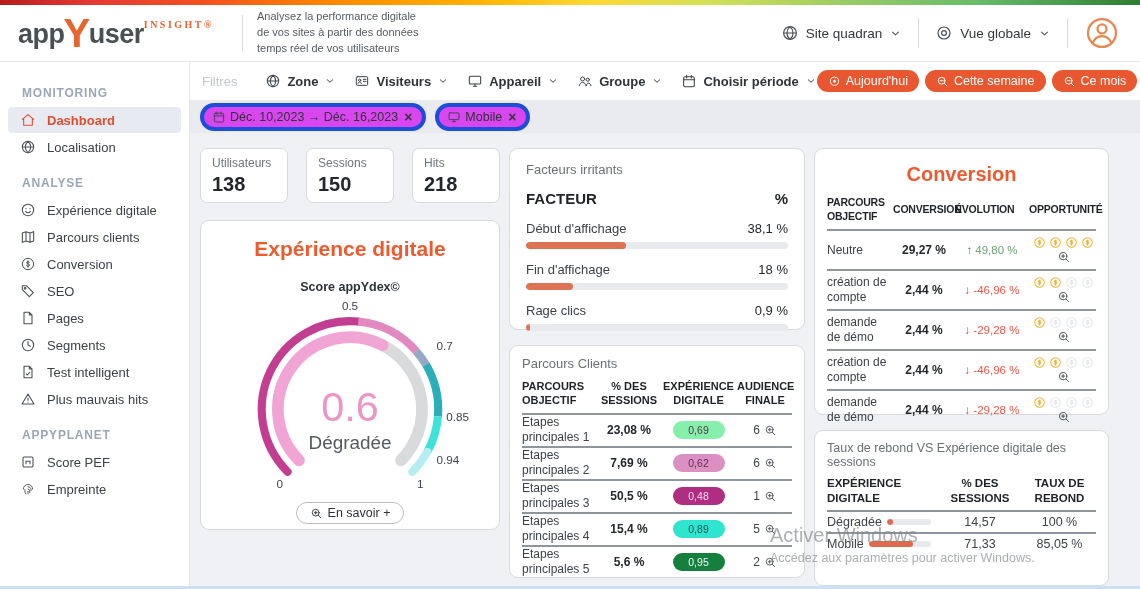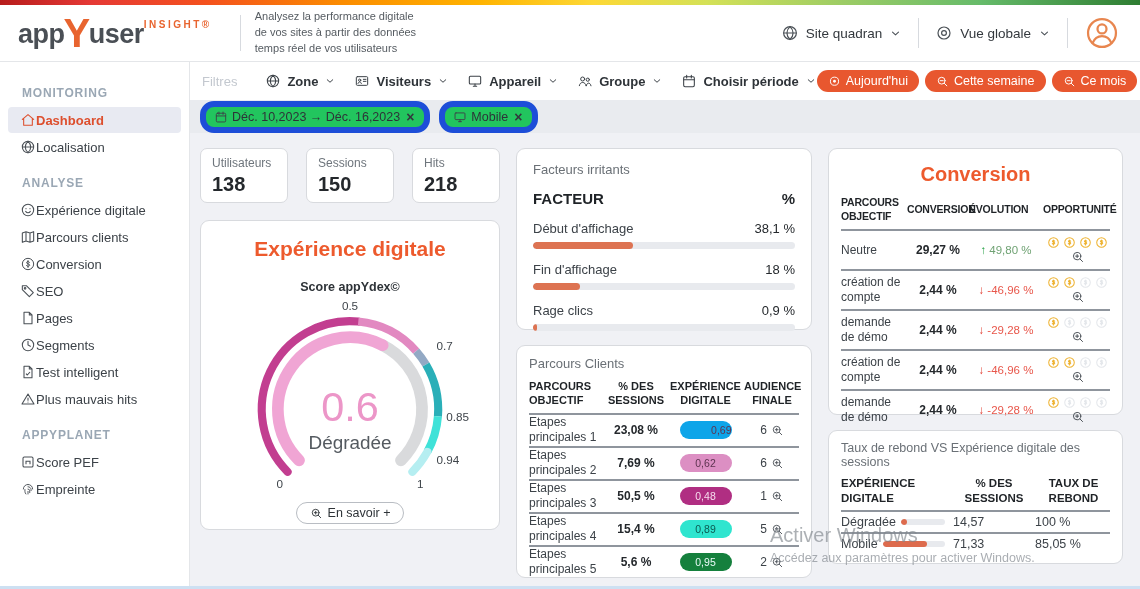--- a/index.html
+++ b/index.html
@@ -9,58 +9,58 @@
     font-family:"Liberation Sans", sans-serif; background:#fff; color:#3c4248;
   }
   svg.ic { display:block; }
   .grad { height:5px; background:linear-gradient(90deg,#b71c1c 0%,#e53935 8%,#f4511e 18%,#fb8c00 30%,#ffb300 42%,#fdd835 52%,#d4e157 62%,#9ccc65 74%,#66bb6a 86%,#2e7d32 100%); }
 
   
   .hdr { height:57px; display:flex; align-items:center; border-bottom:1px solid #e4e6e9; padding:0 20px 0 18px; background:#fff; }
   .logo { display:flex; line-height:1; margin-right:14px; }
   .logo-main { font-size:27px; font-weight:bold; color:#4a4f55; letter-spacing:-0.5px; display:flex; align-items:flex-end; }
   .logo-y { color:#e8642f; font-size:40px; font-weight:bold; line-height:0.75; margin:0 -1px; }
-  .logo-sub { color:#e8642f; font-size:10px; font-weight:bold; letter-spacing:2.5px; text-align:right; margin-top:2px; }
+  .logo-sub { color:#e8642f; font-size:10px; font-weight:bold; letter-spacing:2.5px; text-align:right; margin-top:2px;font-family:Liberation Serif, serif; }
   .hdr-sep { width:1px; height:36px; background:#d7dadf; margin:0 14px; }
   .tagline { font-size:11px; color:#555b61; line-height:1.45; }
   .hdr-right { margin-left:auto; display:flex; align-items:center; gap:16px; }
   .hdr-dd { display:flex; align-items:center; gap:7px; font-size:13.5px; color:#33383d; cursor:pointer; }
   .hdr-dd .ic { color:#4a5056; }
   .hdr-vsep { width:1px; height:30px; background:#d7dadf; }
   .avatar { width:36px; height:36px; color:#e8864f; }
 
   
   .shell { display:flex; height:526px; }
   .sidebar { width:190px; background:#fff; border-right:1px solid #e4e6e9; padding-top:8px; flex:none; }
   .sec-title { font-size:12px; font-weight:bold; letter-spacing:0.8px; color:#9aa7b4; margin:16px 0 7px 22px; }
-  .s-item { display:flex; align-items:center; font-size:13px; color:#3c4248; padding:5px 10px 5px 12px; margin:1px 8px; border-radius:4px; cursor:pointer; }
+  .s-item { display:flex; align-items:center; gap:11px; font-size:13px; color:#3c4248; padding:5px 10px 5px 12px; margin:1px 8px; border-radius:4px; cursor:pointer; }
   .s-item .ic { color:#4a5056; flex:none; }
   .s-item.active { background:#e8eaf2; color:#dd4f2e; font-weight:bold; }
   .s-item.active .ic { color:#dd4f2e; }
 
   .main { flex:1; background:#f0f1f5; display:flex; flex-direction:column; overflow:hidden; }
 
   
   .fbar { height:38px; background:#fff; display:flex; align-items:center; padding:0 8px 0 12px; flex:none; }
   .f-label { color:#c3c8cf; font-size:13px; margin-right:10px; }
   .f-sep { width:1px; height:20px; background:#dcdfe4; margin:0 9px; }
   .f-dd { display:flex; align-items:center; gap:6px; font-size:13px; font-weight:bold; color:#2e3338; cursor:pointer; white-space:nowrap; }
   .f-dd .ic { color:#3c4248; }
   .f-right { margin-left:auto; display:flex; align-items:center; gap:6px; }
   .pill { display:flex; align-items:center; gap:5px; background:#e8572f; color:#fff; font-size:12.5px; border:none; border-radius:14px; padding:4px 11px; cursor:pointer; white-space:nowrap; font-family:inherit; }
   .pill .ic { color:#fff; }
 
   
   .chips { height:33px; background:#e9ebef; display:flex; align-items:center; gap:9px; padding:0 10px; flex:none; }
-  .chip { display:flex; align-items:center; gap:4px; background:#22c55e; border:6px solid #1d4ed8; border-radius:14px; padding:3px 10px 3px 8px; font-size:12.5px; color:#2e3338; cursor:default; }
+  .chip { display:flex; align-items:center; gap:4px; background:#d946ef; border:4px solid #1d4ed8; border-radius:14px; padding:3px 10px 3px 8px; font-size:12.5px; color:#2e3338; cursor:default; }
   .chip .ic { color:#3c4248; }
   .chip-x { font-size:14px; font-weight:bold; color:#33383d; margin-left:2px; cursor:pointer; line-height:1; }
 
   
-  .content { display:flex; gap:16px; padding:15px 8px 0 10px; align-items:flex-start; }
+  .content { display:flex; gap:9px; padding:15px 8px 0 10px; align-items:flex-start; }
   .card { background:#fff; border:1px solid #d8dade; border-radius:9px; }
   .col1 { width:300px; flex:none; }
   .col2 { width:296px; flex:none; }
   .col3 { width:295px; flex:none; }
 
   .kpis { display:flex; justify-content:space-between; margin-bottom:17px; }
   .kpi { width:88px; height:55px; padding:7px 0 0 11px; border-radius:7px; }
   .kpi-label { font-size:12px; color:#6e757c; }
   .kpi-value { font-size:20px; font-weight:bold; color:#24282c; margin-top:3px; }
 
@@ -109,27 +109,27 @@
   .evo[data-dir="up"] .arr { color:#1e9e3e; }
   .evo[data-dir="down"] { color:#e8564a; }
   .evo[data-dir="down"] .arr { color:#e03326; }
   .opp { display:flex; flex-direction:column; align-items:center; gap:1px; }
   .coins { display:flex; gap:3px; }
   .coin { width:13px; height:13px; color:#e4e7eb; }
   .coin.on { color:#eeb22f; }
   .opp .mag { color:#4a5056; cursor:pointer; }
 
   
-  .bcard { height:134px; padding:10px 12px 0; margin-top:15px; }
+  .bcard { height:156px; padding:10px 12px 0; margin-top:15px; }
   .bhead, .brow { display:grid; grid-template-columns:112px 82px 77px; align-items:center; }
   .bhead { font-size:11.5px; font-weight:bold; color:#1f2327; line-height:1.3; margin:7px 0 4px; }
   .bhead div { text-align:center; }
   .bhead div:first-child { text-align:left; }
   .brow { border-top:2px solid #8f959d; min-height:22px; font-size:12.5px; color:#3c4248; }
-  .brow .bval { }
+  .brow .bval { text-align:center; }
   .blabel { display:flex; align-items:center; gap:5px; }
   .btrack { flex:1; height:6px; background:#e8eaee; border-radius:3px; overflow:hidden; margin-right:8px; }
   .bfill { height:100%; background:#dd6b4d; border-radius:3px; }
 
   
   .wm { position:absolute; left:770px; top:524px; z-index:60; pointer-events:none; }
   .wm1 { font-size:20px; color:rgba(128,134,140,0.65); }
   .wm2 { font-size:12.5px; color:rgba(140,146,152,0.75); margin-top:4px; }
   .bstrip { position:absolute; left:0; bottom:0; width:1140px; height:3px; background:#cde0f2; }
 </style>
@@ -588,21 +588,21 @@
           <div class="c-sub">Parcours Clients</div>
           <div class="phead">
             <div>PARCOURS OBJECTIF</div>
             <div>% DES SESSIONS</div>
             <div>EXPÉRIENCE DIGITALE</div>
             <div>AUDIENCE FINALE</div>
           </div>
           <div class="prow">
             <div class="plabel">Etapes principales 1</div>
             <div class="pses">23,08 %</div>
-            <div class="pbadge"><span class="badge" style="background: #0ea5e9; color: rgb(93, 51, 80); text-align: right;">0,69</span></div>
+            <div class="pbadge"><span class="badge" style="background: #86efac; color: rgb(93, 51, 80);">0,69</span></div>
             <div class="paud">
                 <span>6</span>
                 <svg class="ic" width="13" height="13">
                   <use href="#i-magplus"></use>
                 </svg>
               </div>
           </div>
           <div class="prow">
             <div class="plabel">Etapes principales 2</div>
             <div class="pses">7,69 %</div>

